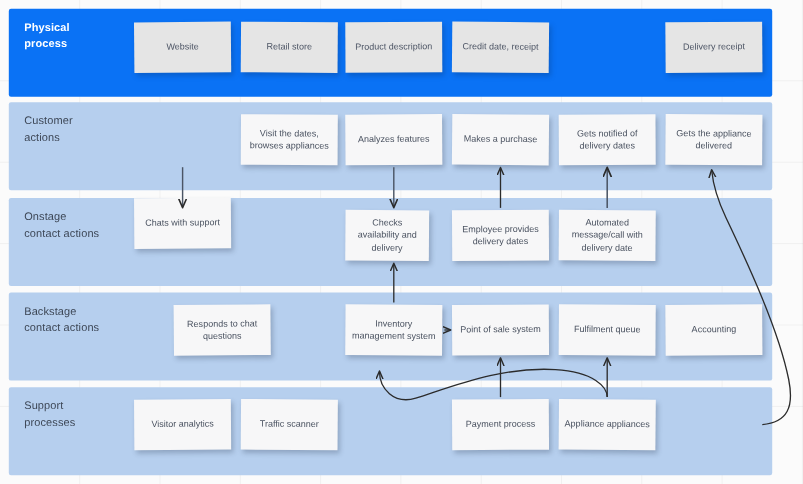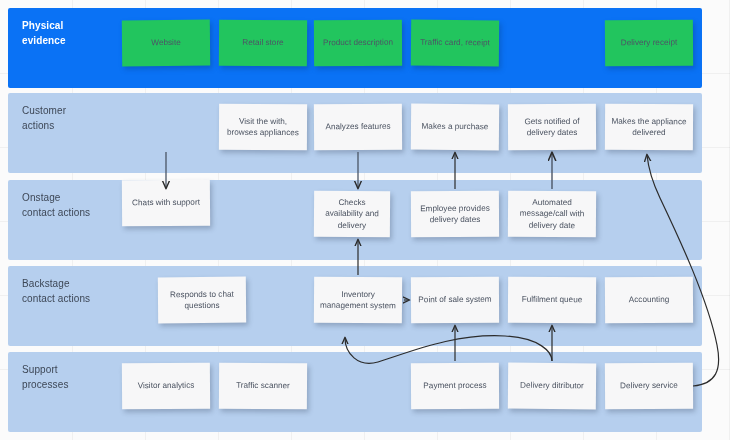--- a/index.html
+++ b/index.html
@@ -69,21 +69,21 @@
     text-align: center;
     font-size: 8.2px;
     line-height: 11.5px;
     color: #4a5260;
     padding: 2px 5px;
     box-sizing: border-box;
     background: #f7f7f8;
     box-shadow: 2px 3px 5px rgba(40,55,80,0.28);
   }
   .card.evid {
-    background: #22c55e;
+    background: #e5e5e5;
     color: #4d5565;
     box-shadow: 2px 3px 5px rgba(10,60,130,0.35);
   }
   .card .ctext {
     display: block;
     width: 100%;
   }
 
   #arrows {
     position: absolute;
@@ -94,58 +94,58 @@
 </head>
 <body>
 
 <div id="canvas"></div>
 
 <div id="board">
 
 <div class="band evidence" style="left: 8px; top: 8px; width: 694px; height: 80px;">
       <div class="band-label">
         <div>Physical</div>
-        <div>evidence</div>
+        <div>process</div>
       </div>
     </div>
     <div class="card evid" style="left: 122px; top: 20px; width: 88px; height: 46px; transform: rotate(-0.5deg);">
       <span class="ctext">Website</span>
     </div>
     <div class="card evid" style="left: 219px; top: 20px; width: 88px; height: 46px; transform: rotate(0.4deg);">
       <span class="ctext">Retail store</span>
     </div>
     <div class="card evid" style="left: 314px; top: 20px; width: 88px; height: 46px; transform: rotate(-0.3deg);">
       <span class="ctext">Product description</span>
     </div>
     <div class="card evid" style="left: 411px; top: 20px; width: 88px; height: 46px; transform: rotate(0.5deg);">
-      <span class="ctext">Traffic card, receipt</span>
+      <span class="ctext">Credit date, receipt</span>
     </div>
     <div class="card evid" style="left: 605px; top: 20px; width: 88px; height: 46px; transform: rotate(-0.4deg);">
       <span class="ctext">Delivery receipt</span>
     </div>
     <div class="band regular" style="left: 8px; top: 93px; width: 694px; height: 80px;">
       <div class="band-label">
         <div>Customer</div>
         <div>actions</div>
       </div>
     </div>
     <div class="card" style="left: 219px; top: 104px; width: 88px; height: 46px; transform: rotate(0.3deg);">
-      <span class="ctext">Visit the with, browses appliances</span>
+      <span class="ctext">Visit the dates, browses appliances</span>
     </div>
     <div class="card" style="left: 314px; top: 104px; width: 88px; height: 46px; transform: rotate(-0.4deg);">
       <span class="ctext">Analyzes features</span>
     </div>
     <div class="card" style="left: 411px; top: 104px; width: 88px; height: 46px; transform: rotate(0.5deg);">
       <span class="ctext">Makes a purchase</span>
     </div>
     <div class="card" style="left: 508px; top: 104px; width: 88px; height: 46px; transform: rotate(-0.3deg);">
       <span class="ctext">Gets notified of delivery dates</span>
     </div>
     <div class="card" style="left: 605px; top: 104px; width: 88px; height: 46px; transform: rotate(0.4deg);">
-      <span class="ctext">Makes the appliance delivered</span>
+      <span class="ctext">Gets the appliance delivered</span>
     </div>
     <div class="band regular" style="left: 8px; top: 180px; width: 694px; height: 80px;">
       <div class="band-label">
         <div>Onstage</div>
         <div>contact actions</div>
       </div>
     </div>
     <div class="card" style="left: 122px; top: 180px; width: 88px; height: 46px; transform: rotate(-0.4deg);">
       <span class="ctext">Chats with support</span>
     </div>
@@ -188,24 +188,21 @@
     <div class="card" style="left: 122px; top: 363px; width: 88px; height: 46px; transform: rotate(-0.4deg);">
       <span class="ctext">Visitor analytics</span>
     </div>
     <div class="card" style="left: 219px; top: 363px; width: 88px; height: 46px; transform: rotate(0.4deg);">
       <span class="ctext">Traffic scanner</span>
     </div>
     <div class="card" style="left: 411px; top: 363px; width: 88px; height: 46px; transform: rotate(-0.3deg);">
       <span class="ctext">Payment process</span>
     </div>
     <div class="card" style="left: 508px; top: 363px; width: 88px; height: 46px; transform: rotate(0.5deg);">
-      <span class="ctext">Delivery ditributor</span>
-    </div>
-    <div class="card" style="left: 605px; top: 363px; width: 88px; height: 46px; transform: rotate(-0.4deg);">
-      <span class="ctext">Delivery service</span>
+      <span class="ctext">Appliance appliances</span>
     </div>
   </div>
 
 <svg id="arrows" width="730" height="440" viewBox="0 0 730 440">
   <defs>
     <marker id="ah" markerWidth="7" markerHeight="7" refX="5.4" refY="3" orient="auto" markerUnits="strokeWidth">
       <path d="M0,0.4 L6,3 L0,5.6" fill="none" stroke="#2b2b2b" stroke-width="1.1" stroke-linecap="round" stroke-linejoin="round"></path>
     </marker>
   </defs>
 

